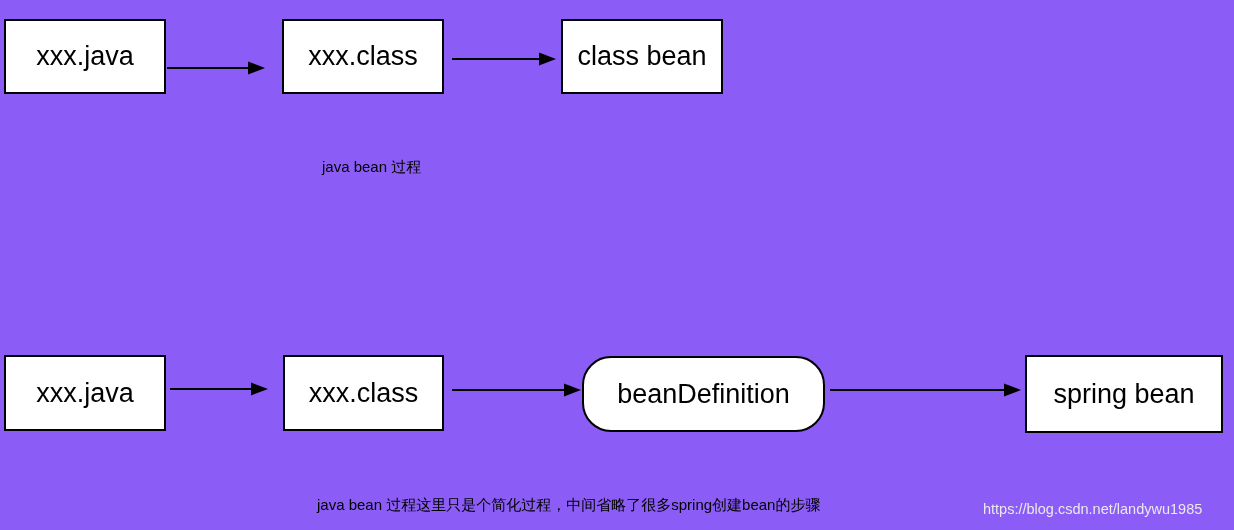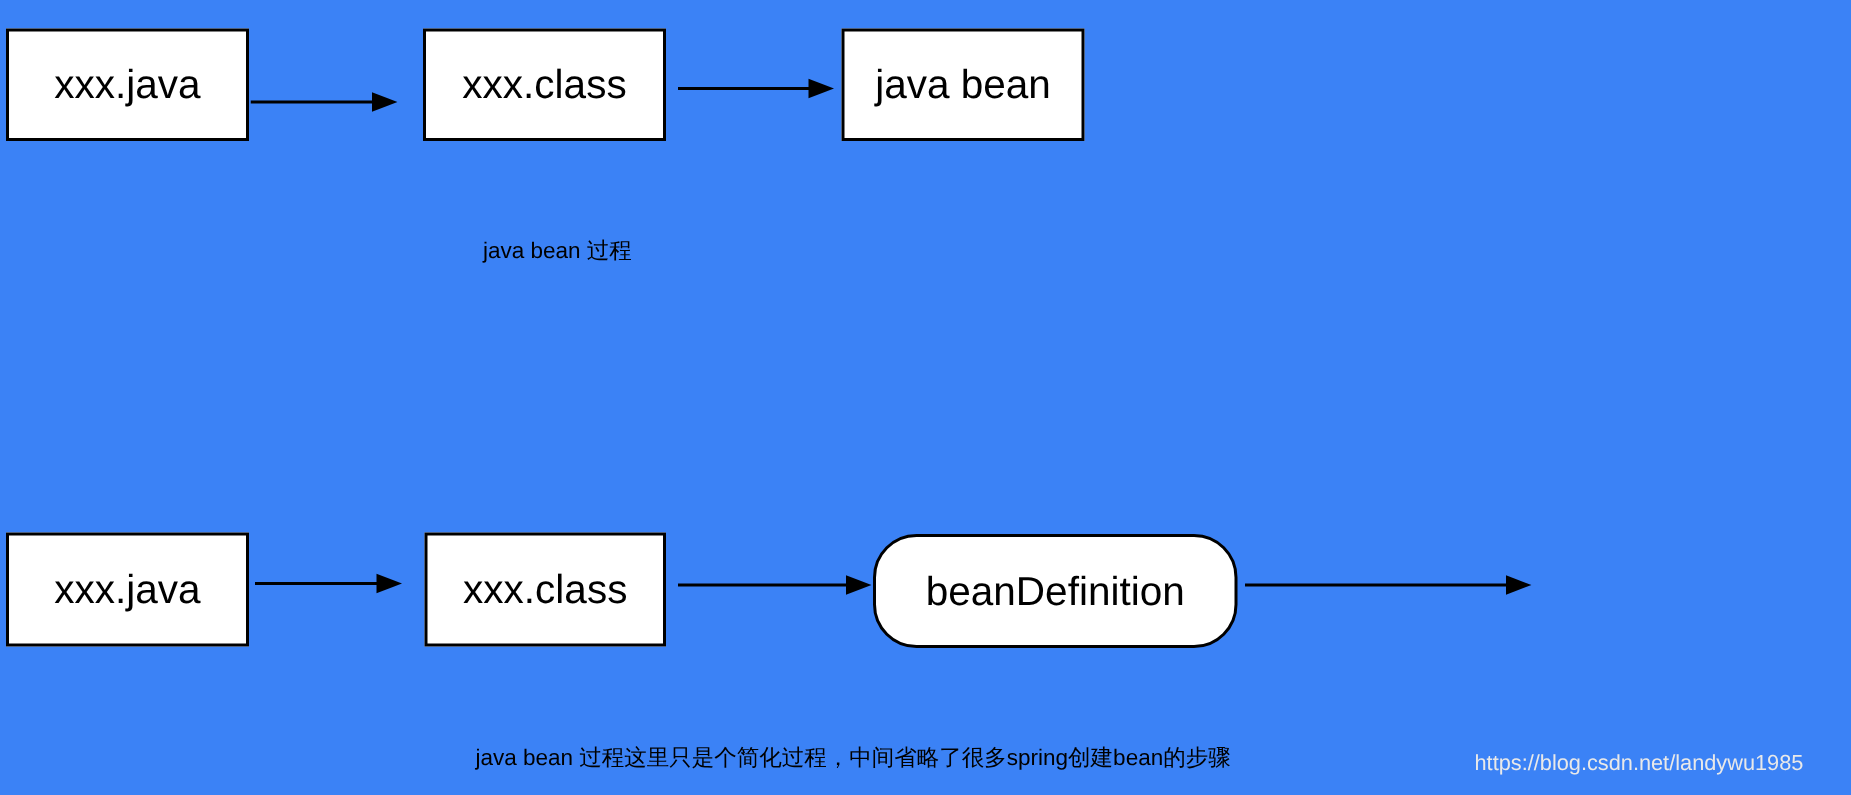--- a/index.html
+++ b/index.html
@@ -5,21 +5,21 @@
   html, body {
     margin: 0;
     padding: 0;
     background: #ffffff;
     font-family: "Liberation Sans", sans-serif;
   }
   .canvas {
     position: relative;
     width: 1234px;
     height: 530px;
-    background: #3b82f6;
+    background: #8b5cf6;
     overflow: hidden;
   }
   .node {
     position: absolute;
     box-sizing: border-box;
     border: 2px solid #000000;
     background: #ffffff;
     display: flex;
     align-items: center;
     justify-content: center;
@@ -65,21 +65,21 @@
   <div class="node" style="left:282px; top:19px; width:162px; height:75px;">
     <span class="node-label">xxx.class</span>
   </div>
 
   <svg class="arrow" style="left:452px; top:52px;" width="104" height="14" viewBox="0 0 104 14">
     <line x1="0" y1="7" x2="88" y2="7" stroke="#000000" stroke-width="2"></line>
     <polygon points="87,0.5 104,7 87,13.5" fill="#000000"></polygon>
   </svg>
 
   <div class="node" style="left:561px; top:19px; width:162px; height:75px;">
-    <span class="node-label">java bean</span>
+    <span class="node-label">class bean</span>
   </div>
 
   <div class="caption" style="left:288px; top:158px;">java bean 过程</div>
 
   <div class="node" style="left:4px; top:355px; width:162px; height:76px;">
     <span class="node-label">xxx.java</span>
   </div>
 
   <svg class="arrow" style="left:170px; top:382px;" width="98" height="14" viewBox="0 0 98 14">
     <line x1="0" y1="7" x2="82" y2="7" stroke="#000000" stroke-width="2"></line>
@@ -97,18 +97,21 @@
 
   <div class="node" style="left:582px; top:356px; width:243px; height:76px;border-radius:29px;">
     <span class="node-label">beanDefinition</span>
   </div>
 
   <svg class="arrow" style="left:830px; top:383px;" width="191" height="14" viewBox="0 0 191 14">
     <line x1="0" y1="7" x2="175" y2="7" stroke="#000000" stroke-width="2"></line>
     <polygon points="174,0.5 191,7 174,13.5" fill="#000000"></polygon>
   </svg>
 
+  <div class="node" style="left:1025px; top:355px; width:198px; height:78px;">
+    <span class="node-label">spring bean</span>
+  </div>
 
   <div class="caption" style="left:283px; top:496px;">java bean 过程这里只是个简化过程，中间省略了很多spring创建bean的步骤</div>
 
   <div class="watermark" style="left:983px; top:501px;">https://blog.csdn.net/landywu1985</div>
 
 </div>
 
 </body></html>

